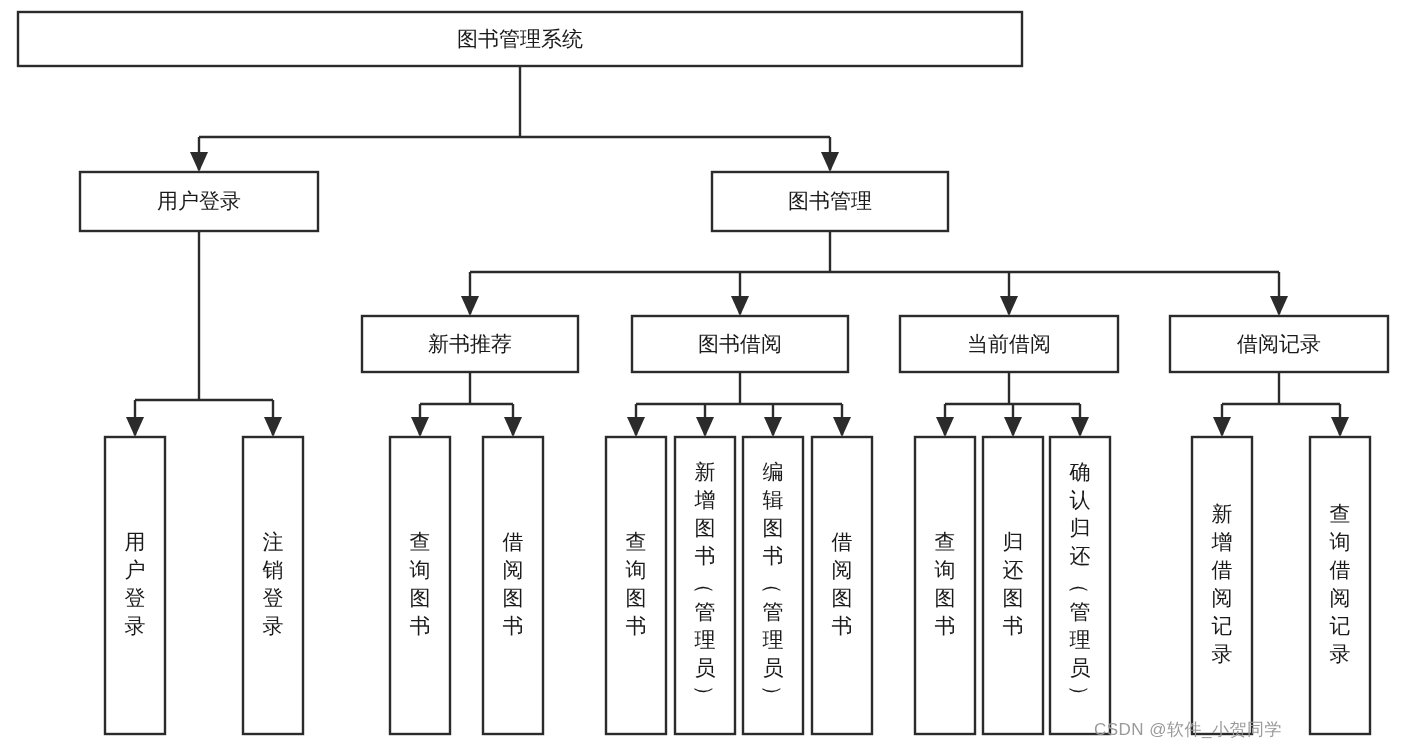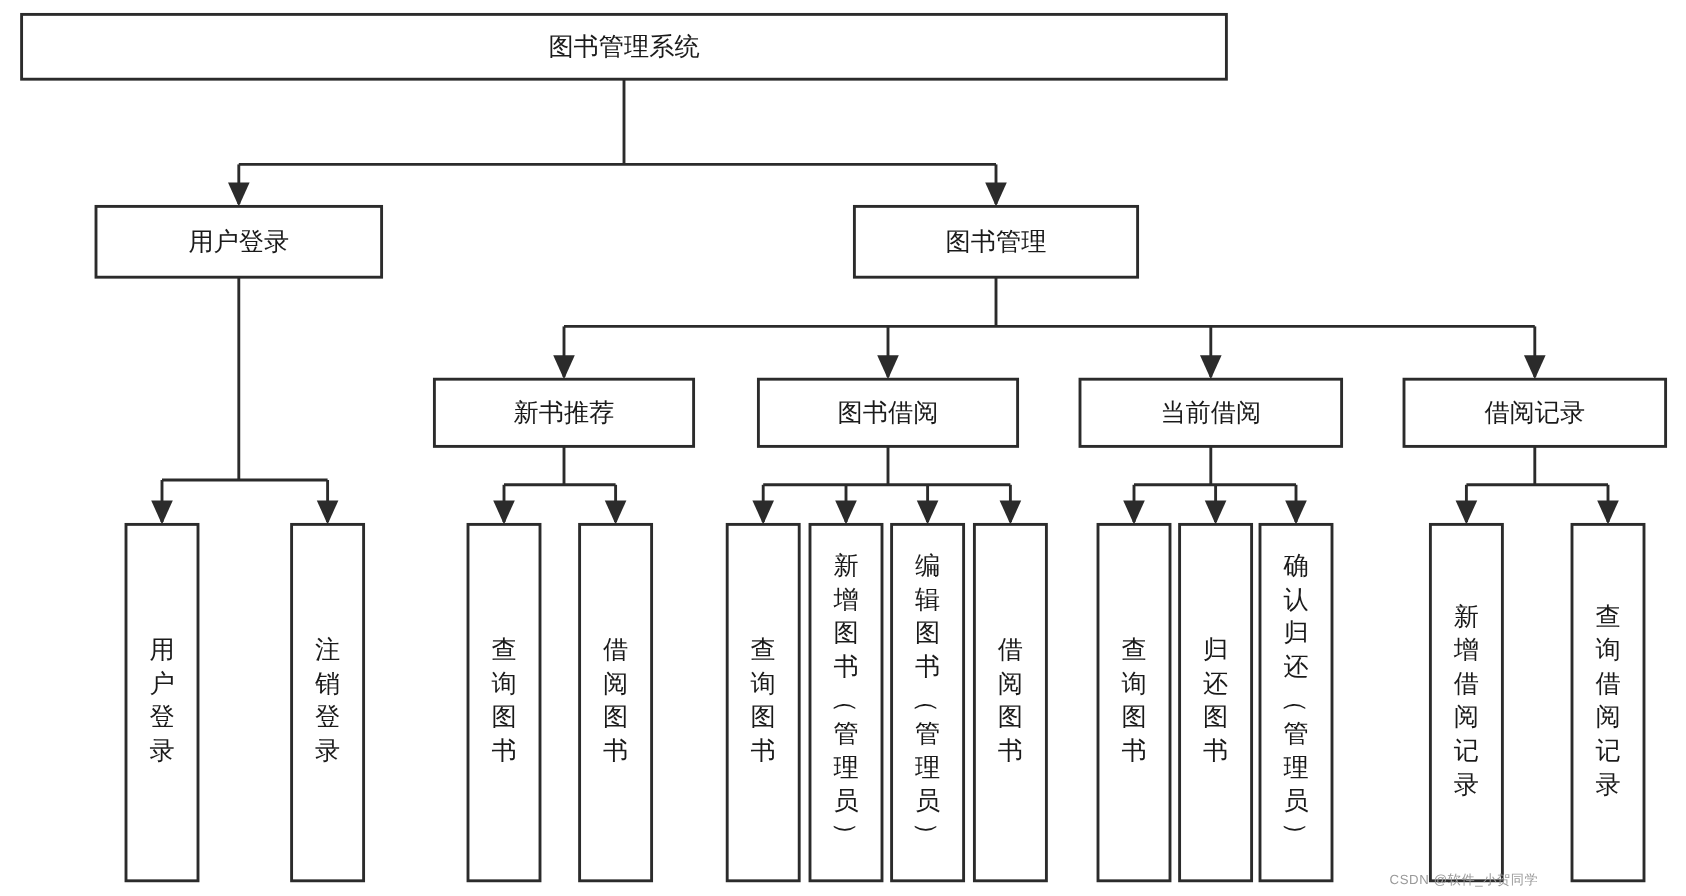--- a/index.html
+++ b/index.html
@@ -56,21 +56,21 @@
     font-size: 21px;
     fill: #1a1a1a;
     text-anchor: middle;
     white-space: pre;
   }
   .watermark-text {
     position: absolute;
     right: 14px;
     bottom: 6px;
     font-family: "Liberation Sans", "DejaVu Sans", sans-serif;
-    font-size: 11px;
+    font-size: 17px;
     color: #9a9a9a;
     letter-spacing: 0.5px;
     user-select: none;
     pointer-events: none;
     white-space: nowrap;
   }
 </style>
 </head>
 <body>
 

